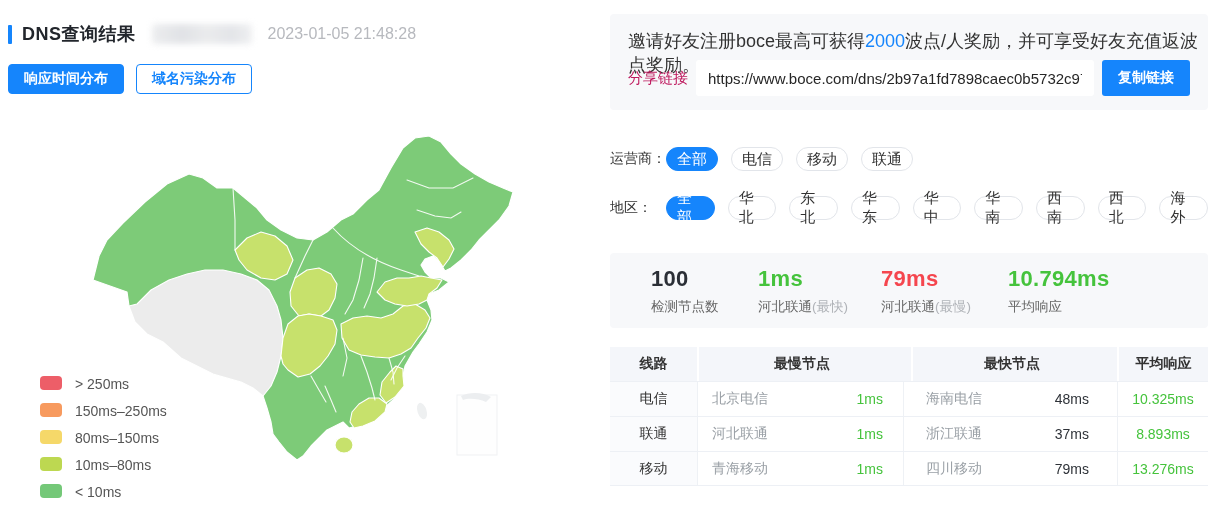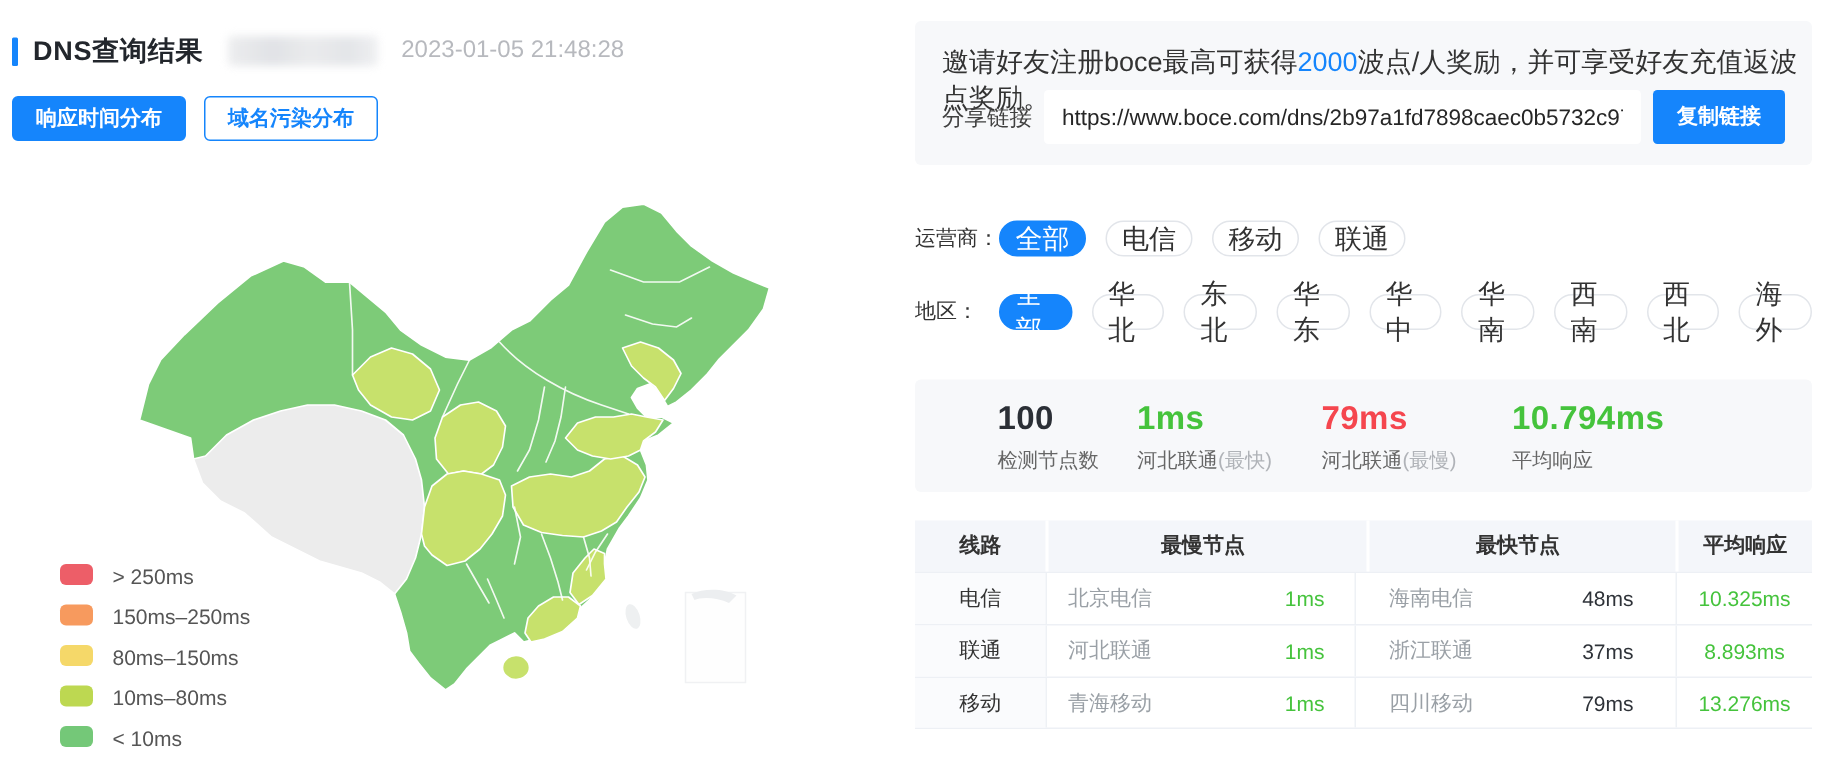--- a/index.html
+++ b/index.html
@@ -36,43 +36,43 @@
   .legend .swatch{width:22px;height:14px;border-radius:4px;margin-right:13px;}
   .legend .lab{font-size:14px;color:#555;}
 
   
   .right{position:absolute;left:610px;top:0;width:598px;}
   .share-card{position:absolute;left:0;top:14px;width:598px;height:96px;
     background:#f7f8fa;border-radius:4px;}
   .invite{position:absolute;left:18px;top:15px;font-size:18px;color:#333;}
   .invite .hl{color:var(--accent);}
   .share-row{position:absolute;left:18px;top:46px;display:flex;align-items:center;}
-  .share-label{width:60px;font-size:15px;color:#404040;}
+  .share-label{width:60px;font-size:15px;color:#be185d;}
   .share-input{width:398px;height:36px;border:none;background:#fff;border-radius:3px;
     padding:0 12px;font-size:15px;color:#262626;font-family:inherit;outline:none;
     white-space:nowrap;overflow:hidden;margin-left:8px;}
   .copy-btn{width:88px;height:36px;margin-left:8px;background:var(--accent);color:#fff;
     border:none;border-radius:3px;font-size:14px;font-weight:600;cursor:pointer;font-family:inherit;}
 
   .filter-row{position:absolute;left:0;display:flex;align-items:center;}
   .filter-row.operator{top:147px;}
   .filter-row.region{top:196px;}
   .filter-label{width:56px;font-size:14px;color:#333;flex:none;}
   .pills{display:flex;gap:13px;}
-  .pill{height:24px;padding:0 10px;display:flex;align-items:center;font-size:18px;
+  .pill{height:24px;padding:0 10px;display:flex;align-items:center;font-size:15px;
     border-radius:12px;border:1px solid #e2e5ea;background:#fff;color:#333;cursor:pointer;}
   .pill.active{background:var(--accent);border-color:var(--accent);color:#fff;}
 
   .stats-card{position:absolute;left:0;top:253px;width:598px;height:75px;
     background:#f7f8fa;border-radius:4px;}
   .stat{position:absolute;top:13px;}
   .stat .v{font-size:22px;font-weight:600;letter-spacing:.3px;display:block;}
   .stat .l{display:block;margin-top:6px;font-size:13.5px;color:#666;}
   .stat .l .note{color:#b0b3b8;}
-  .stat:nth-child(1){left:55px;}
+  .stat:nth-child(1){left:41px;}
   .stat:nth-child(2){left:148px;}
   .stat:nth-child(3){left:271px;}
   .stat:nth-child(4){left:398px;}
 
   .rtable{position:absolute;left:0;top:347px;width:598px;font-size:14px;}
   .trow{display:flex;height:35px;border-top:1px solid #edf0f5;}
   .trow:last-child{border-bottom:1px solid #edf0f5;}
   .trow.thead{height:34px;border-top:none;background:#f4f6fa;font-weight:600;color:#333;}
   .c{display:flex;align-items:center;text-align:center;}
   .c1{width:87px;justify-content:center;}

